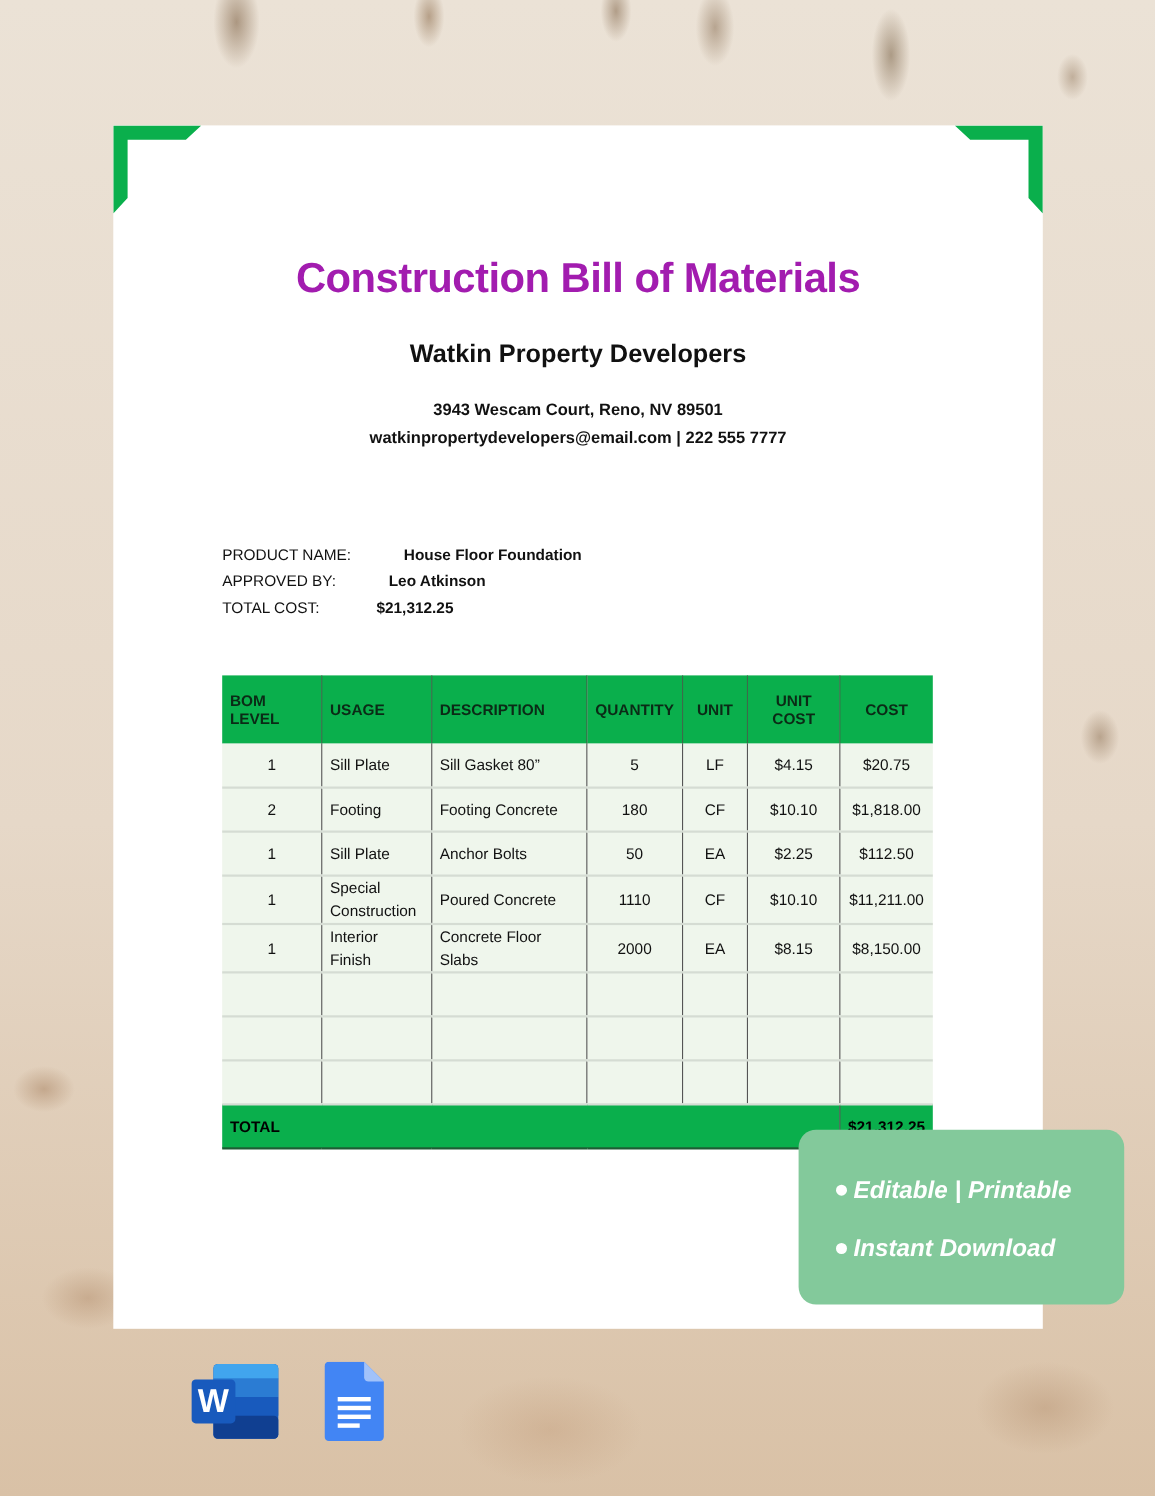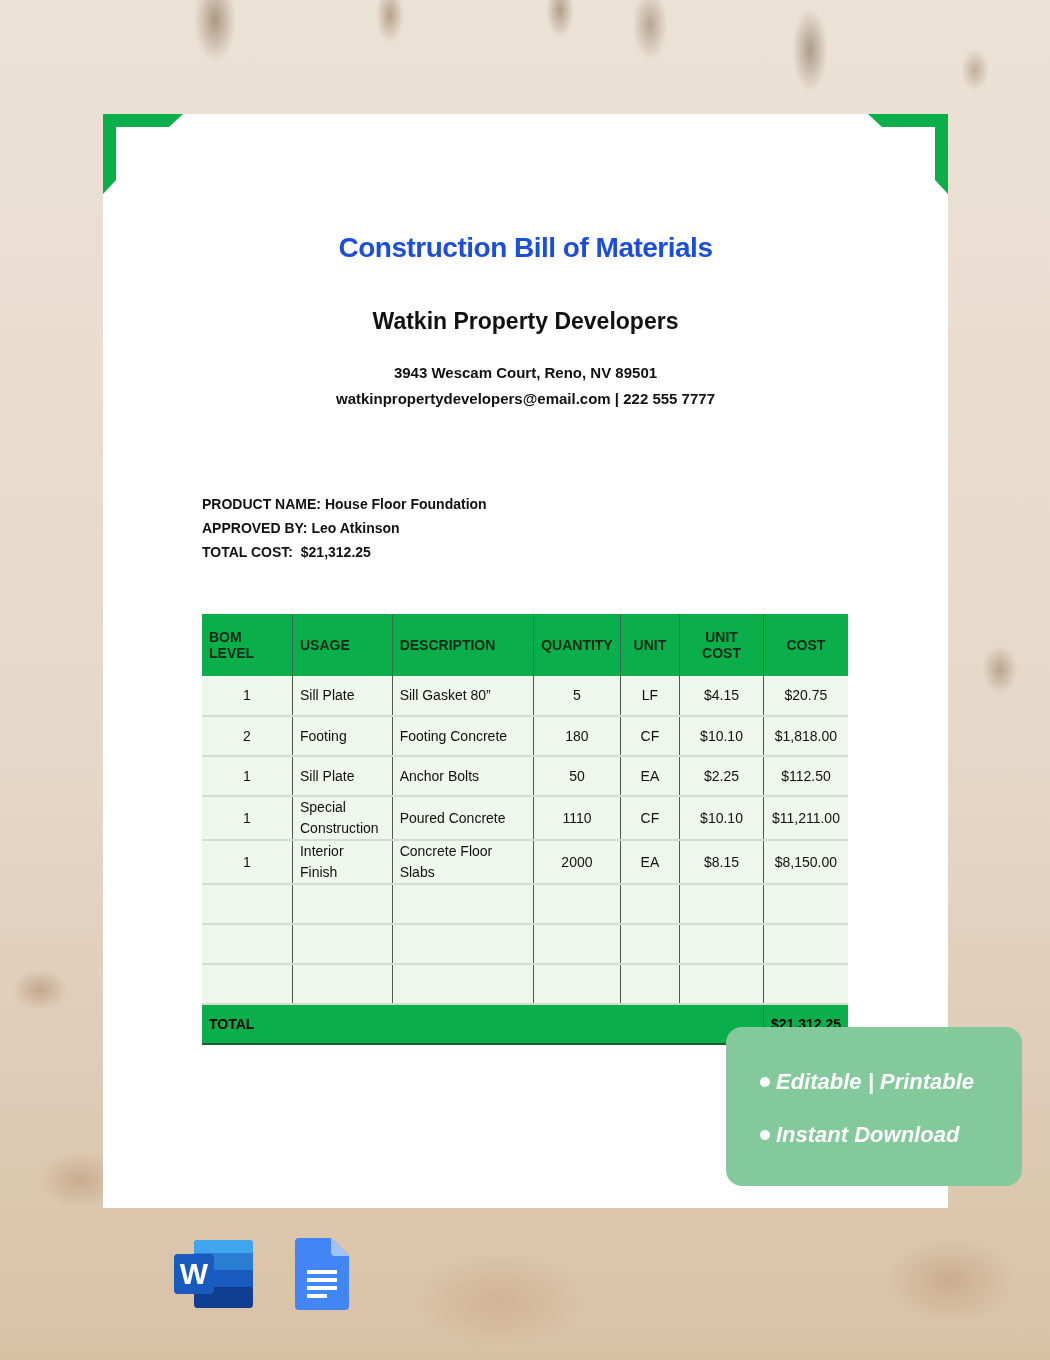--- a/index.html
+++ b/index.html
@@ -28,44 +28,44 @@
       width: 845px; height: 1094px;
       background: #ffffff;
     }
     .corner { position: absolute; width: 80px; height: 80px; }
     .corner-tl { left: 0; top: 0; }
     .corner-tr { right: 0; top: 0; }
 
     .title {
       position: absolute; left: 0; right: 0; top: 118px;
       text-align: center;
-      color: #1d4ed8;
-      font-size: 28px; font-weight: bold;
+      color: #a21caf;
+      font-size: 38px; font-weight: bold;
       letter-spacing: -0.5px;
     }
     .company {
       position: absolute; left: 0; right: 0; top: 194px;
       text-align: center; color: #111;
       font-size: 23px; font-weight: bold;
     }
     .address, .contact {
       position: absolute; left: 0; right: 0;
       text-align: center; color: #111;
       font-size: 15px; font-weight: bold;
     }
     .address { top: 250px; }
     .contact { top: 276px; }
 
     .meta {
       position: absolute; left: 99px; top: 381px;
       font-size: 14px; color: #111;
     }
     .meta-row { height: 24px; line-height: 18px; }
-    .meta-label { font-weight: bold; }
-    .meta-value { font-weight: bold; }
+    .meta-label { font-weight: normal; }
+    .meta-value { font-weight: bold; margin-left: 44px; }
 
     table.bom {
       position: absolute; left: 99px; top: 500px;
       width: 646px;
       border-collapse: collapse;
       font-size: 14px; color: #111;
     }
     table.bom th {
       background: #0aaf4c; color: #0b2a16;
       font-weight: bold; font-size: 14px;

